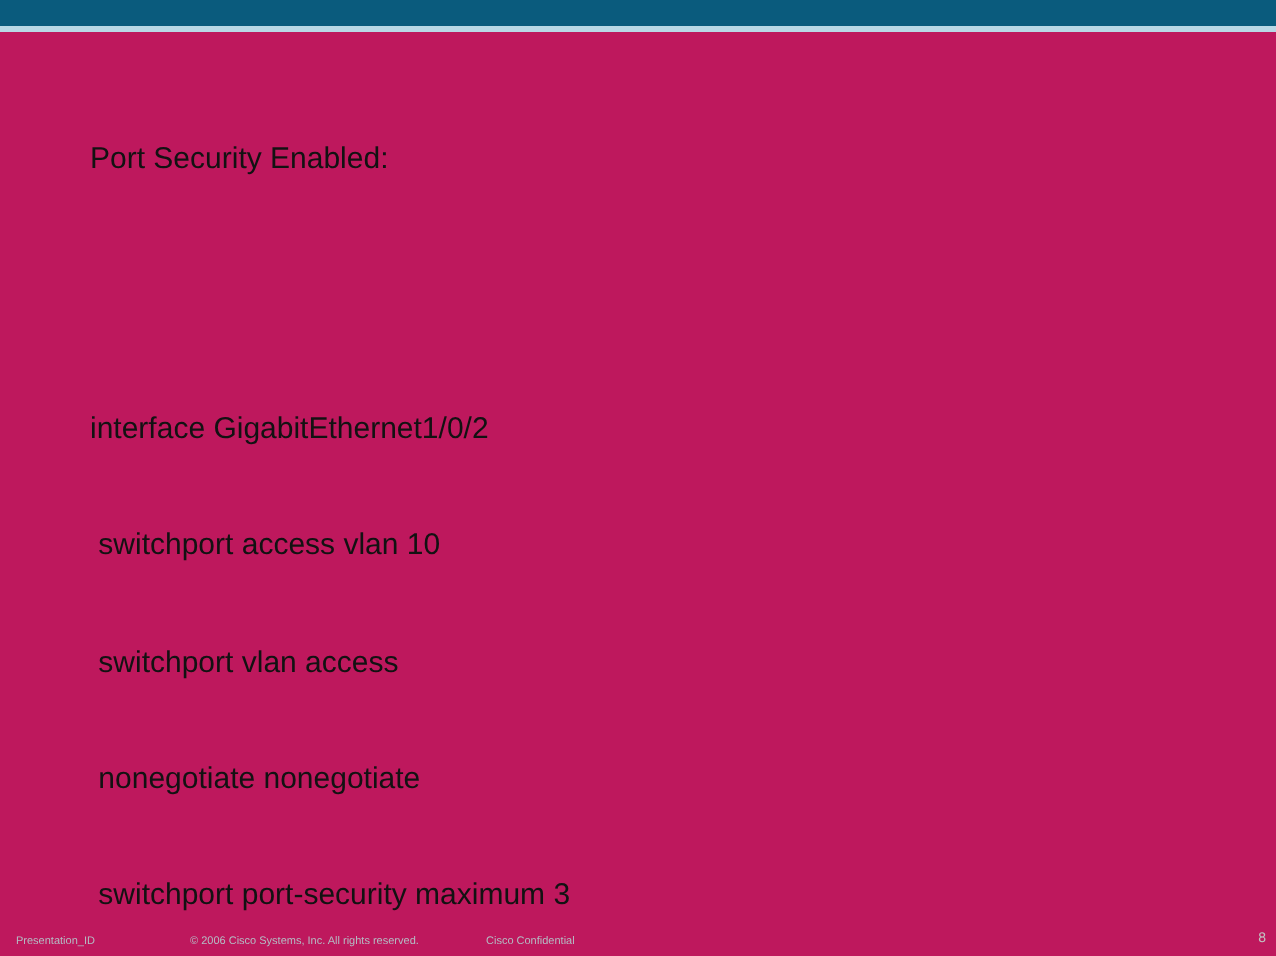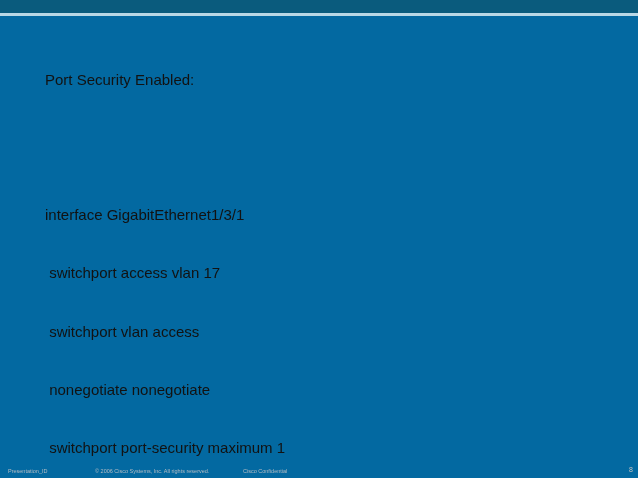--- a/index.html
+++ b/index.html
@@ -1,19 +1,19 @@
 <!DOCTYPE html>
 <html><head>
 <meta charset="utf-8">
 <style>
   * { margin:0; padding:0; box-sizing:border-box; }
   body { background:#888; font-family:"Liberation Sans", sans-serif; }
   .slide {
     position:relative; width:638px; height:478px;
-    background:#0369a1; overflow:hidden;
+    background:#be185d; overflow:hidden;
     font-family:"Liberation Sans", sans-serif;
   }
   .top-bar {
     position:absolute; top:0; left:0; width:638px; height:13px;
   }
   .top-bar-underline {
     position:absolute; top:13px; left:0; width:638px; height:3px;
   }
   .content {
     position:absolute; top:12px; left:45px; width:585px;
@@ -36,25 +36,25 @@
 <div class="slide">
 
   <div class="top-bar" style="background: rgb(10, 91, 125);"></div>
   <div class="top-bar-underline" style="background: rgb(185, 216, 230);"></div>
 
   <div class="content" style="color: rgb(18, 18, 18);">
 
     <div class="ln">Port Security Enabled:</div>
     <div class="ln"></div>
 
-    <div class="ln">interface GigabitEthernet1/3/1</div>
-    <div class="ln"> switchport access vlan 17</div>
+    <div class="ln">interface GigabitEthernet1/0/2</div>
+    <div class="ln"> switchport access vlan 10</div>
     <div class="ln"> switchport vlan access</div>
     <div class="ln"> nonegotiate nonegotiate</div>
-    <div class="ln"> switchport port-security maximum 1</div>
+    <div class="ln"> switchport port-security maximum 3</div>
     
     
     
     
     
 
     
     
     
 

